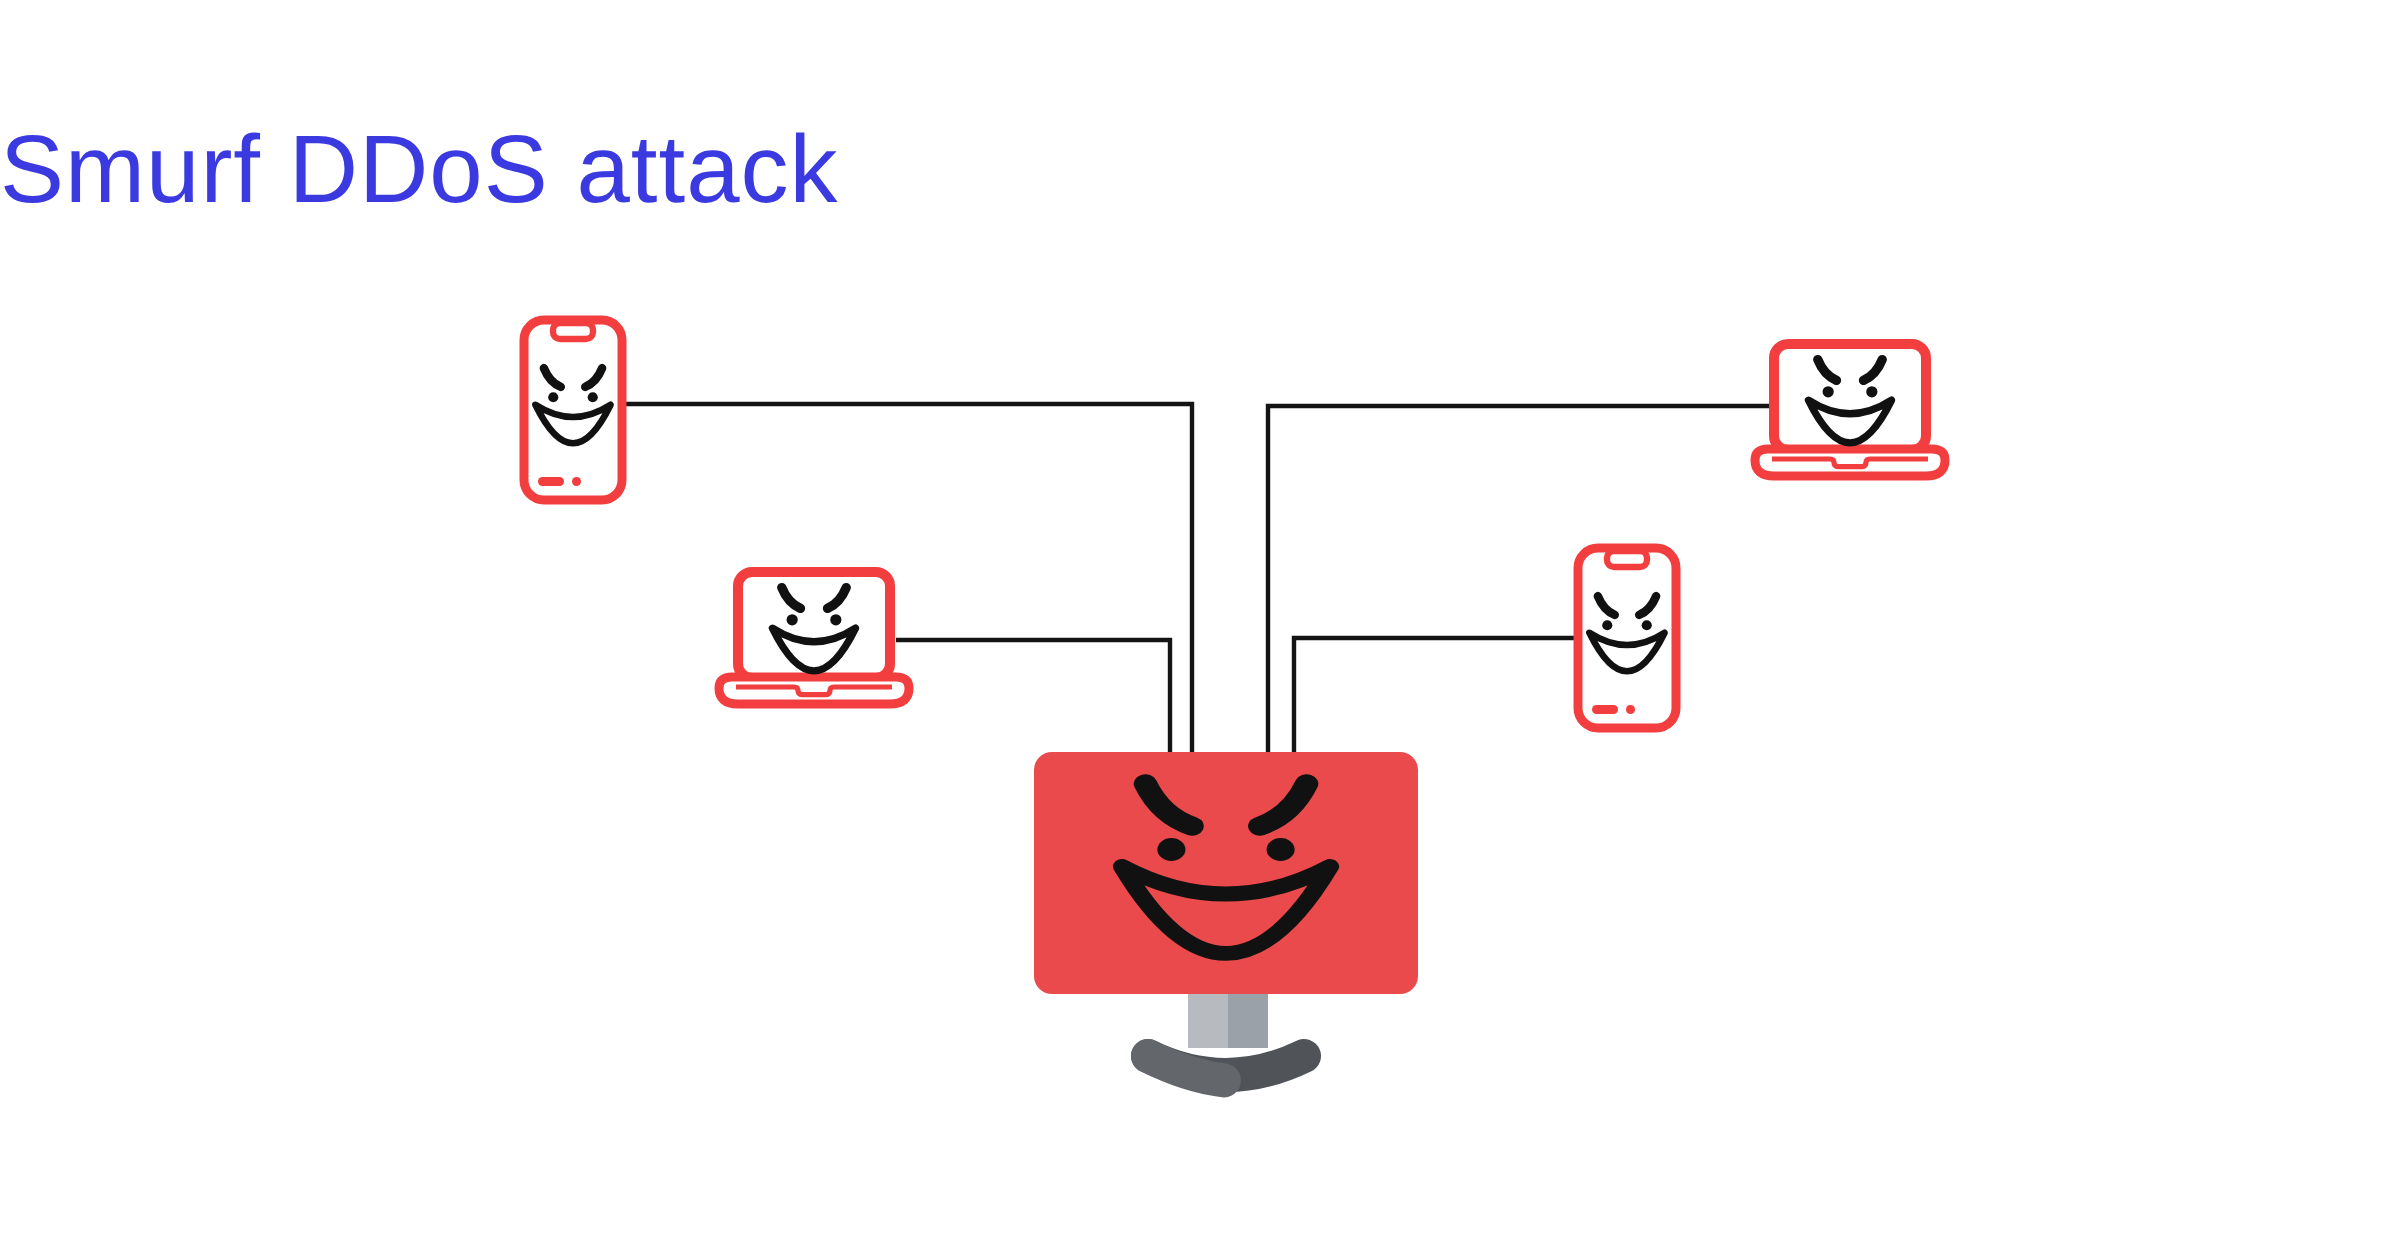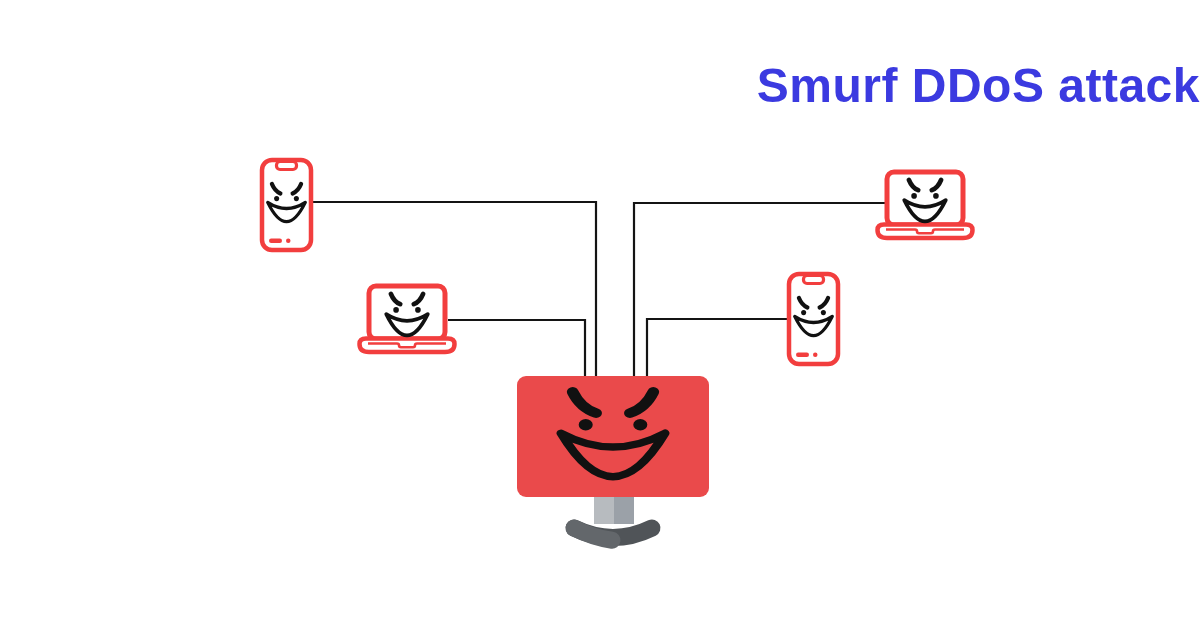--- a/index.html
+++ b/index.html
@@ -6,22 +6,22 @@
   body{
     width:1200px;height:628px;
     background:#ffffff;
     font-family:"Liberation Sans", sans-serif;
     overflow:hidden;
     position:relative;
   }
   .stage{position:absolute;inset:0;width:1200px;height:628px;}
   .title{
     position:absolute;top:62px;left:0;width:1200px;
-    margin:0;text-align:right;
-    font-size:48px;font-weight:700;letter-spacing:.5px;
+    margin:0;text-align:left;
+    font-size:48px;font-weight:400;letter-spacing:.5px;
     line-height:1.0;
     color:var(--title-color,#3b3ae0);
   }
   #wires{position:absolute;left:0;top:0;width:1200px;height:628px;}
   #wires polyline{fill:none;stroke:var(--wire,#141414);stroke-width:2.2px;}
   .device{position:absolute;}
   .device svg{display:block;width:100%;height:100%;overflow:visible;}
   .outline{stroke:var(--outline-red,#f23e3e);fill:#ffffff;}
   .fill-red{fill:var(--outline-red,#f23e3e);}
   .screen-red{fill:var(--monitor-red,#ea4a4b);}

